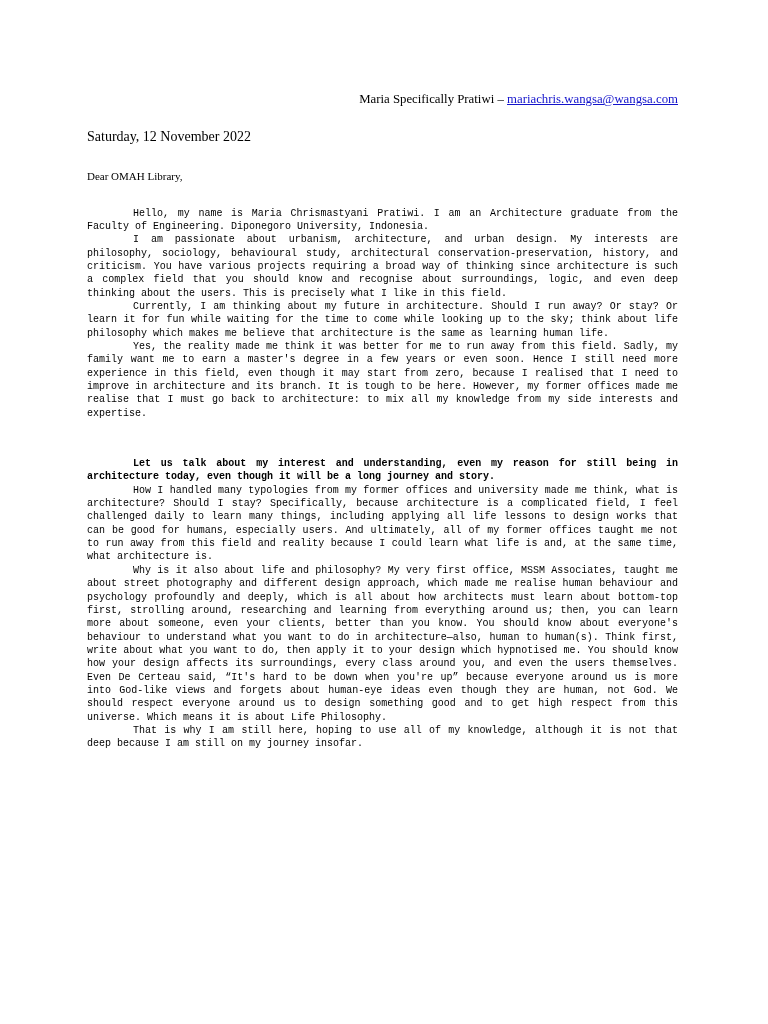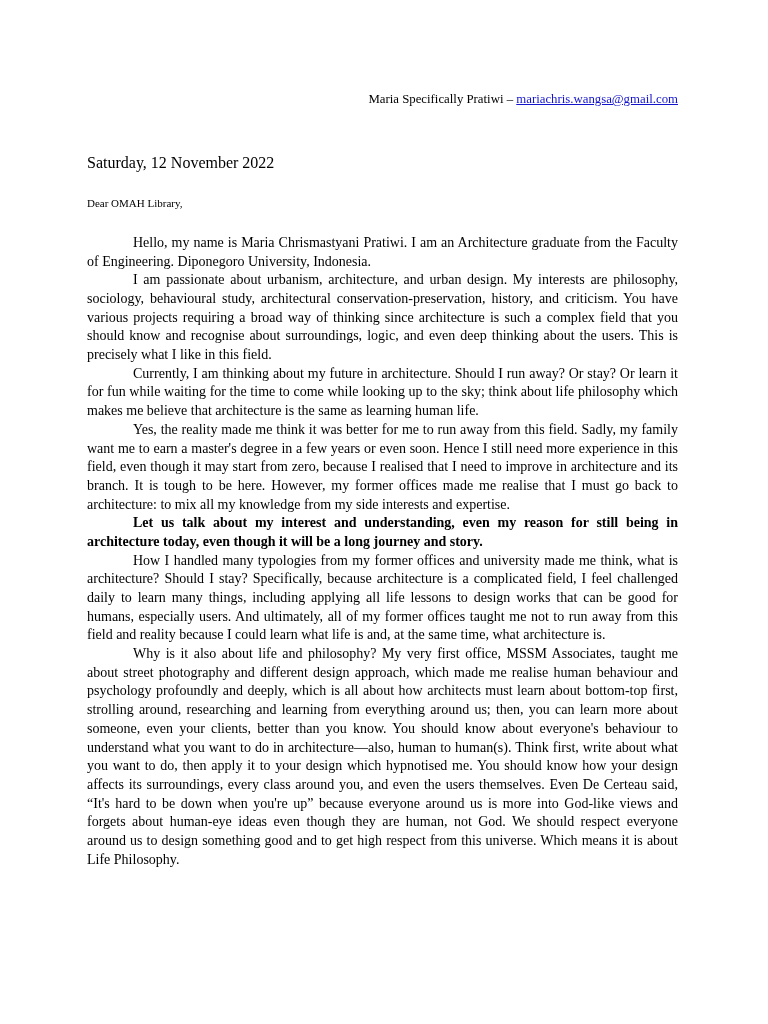--- a/index.html
+++ b/index.html
@@ -42,71 +42,74 @@
     line-height: 1.18;
     white-space: nowrap;
   }
 
   .email-link {
     color: #1414cc;
     text-decoration: underline;
   }
 
   .date-line {
-    margin-top: 47px;
-    font-size: 16px;
+    margin-top: 22px;
+    font-size: 14px;
     line-height: 1.18;
   }
 
   .salutation {
     margin-top: 24px;
     font-size: 11px;
     line-height: 1.18;
   }
 
   .body-block {
     margin-top: 24px;
   }
 
   p.para {
     margin: 0;
-    font-size: 14px;
+    font-size: 10px;
     line-height: 1.335;
     text-align: justify;
     text-indent: 46px;
     hyphens: none;
+    font-family: Liberation Mono, monospace;
   }
 
   p.para.bold {
     font-weight: bold;
+    margin-top: 37px;
   }
 
   
   p.para:last-child {
     margin-bottom: 0;
   }
 </style>
 </head>
 <body>
 
 <div class="page">
   <div class="content">
 
     <div class="doc-header">
-      <span>Maria Specifically Pratiwi</span><span> – </span><a class="email-link" href="#">mariachris.wangsa@gmail.com</a>
+      <span>Maria Specifically Pratiwi</span><span> – </span><a class="email-link" href="#">mariachris.wangsa@wangsa.com</a>
     </div>
 
     <div class="date-line">Saturday, 12 November 2022</div>
 
     <div class="salutation">Dear OMAH Library,</div>
 
     <div class="body-block">
       <p class="para">Hello, my name is Maria Chrismastyani Pratiwi. I am an Architecture graduate from the Faculty of Engineering. Diponegoro University, Indonesia.</p>
       <p class="para">I am passionate about urbanism, architecture, and urban design. My interests are philosophy, sociology, behavioural study, architectural conservation-preservation, history, and criticism. You have various projects requiring a broad way of thinking since architecture is such a complex field that you should know and recognise about surroundings, logic, and even deep thinking about the users. This is precisely what I like in this field.</p>
       <p class="para">Currently, I am thinking about my future in architecture. Should I run away? Or stay? Or learn it for fun while waiting for the time to come while looking up to the sky; think about life philosophy which makes me believe that architecture is the same as learning human life.</p>
       <p class="para">Yes, the reality made me think it was better for me to run away from this field. Sadly, my family want me to earn a master's degree in a few years or even soon. Hence I still need more experience in this field, even though it may start from zero, because I realised that I need to improve in architecture and its branch. It is tough to be here. However, my former offices made me realise that I must go back to architecture: to mix all my knowledge from my side interests and expertise.</p>
       <p class="para bold">Let us talk about my interest and understanding, even my reason for still being in architecture today, even though it will be a long journey and story.</p>
       <p class="para">How I handled many typologies from my former offices and university made me think, what is architecture? Should I stay? Specifically, because architecture is a complicated field, I feel challenged daily to learn many things, including applying all life lessons to design works that can be good for humans, especially users. And ultimately, all of my former offices taught me not to run away from this field and reality because I could learn what life is and, at the same time, what architecture is.</p>
       <p class="para">Why is it also about life and philosophy? My very first office, MSSM Associates, taught me about street photography and different design approach, which made me realise human behaviour and psychology profoundly and deeply, which is all about how architects must learn about bottom-top first, strolling around, researching and learning from everything around us; then, you can learn more about someone, even your clients, better than you know. You should know about everyone's behaviour to understand what you want to do in architecture—also, human to human(s). Think first, write about what you want to do, then apply it to your design which hypnotised me. You should know how your design affects its surroundings, every class around you, and even the users themselves. Even De Certeau said, “It's hard to be down when you're up” because everyone around us is more into God-like views and forgets about human-eye ideas even though they are human, not God. We should respect everyone around us to design something good and to get high respect from this universe. Which means it is about Life Philosophy.</p>
+      <p class="para">That is why I am still here, hoping to use all of my knowledge, although it is not that deep because I am still on my journey insofar.</p>
     </div>
 
   </div>
 </div>
 
 </body></html>

